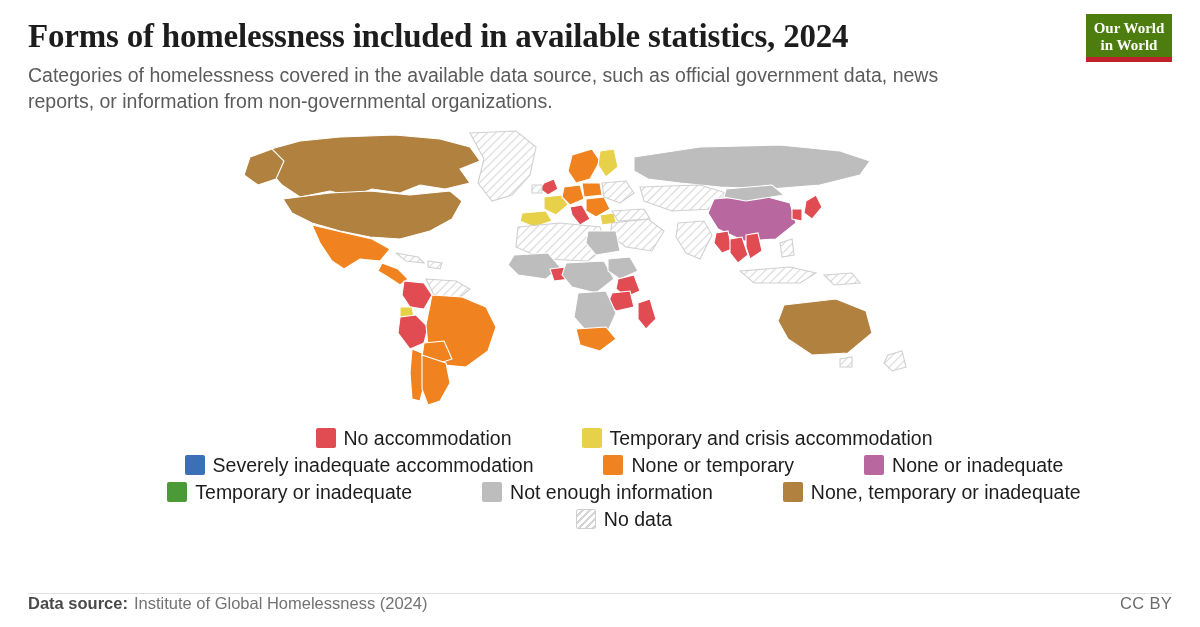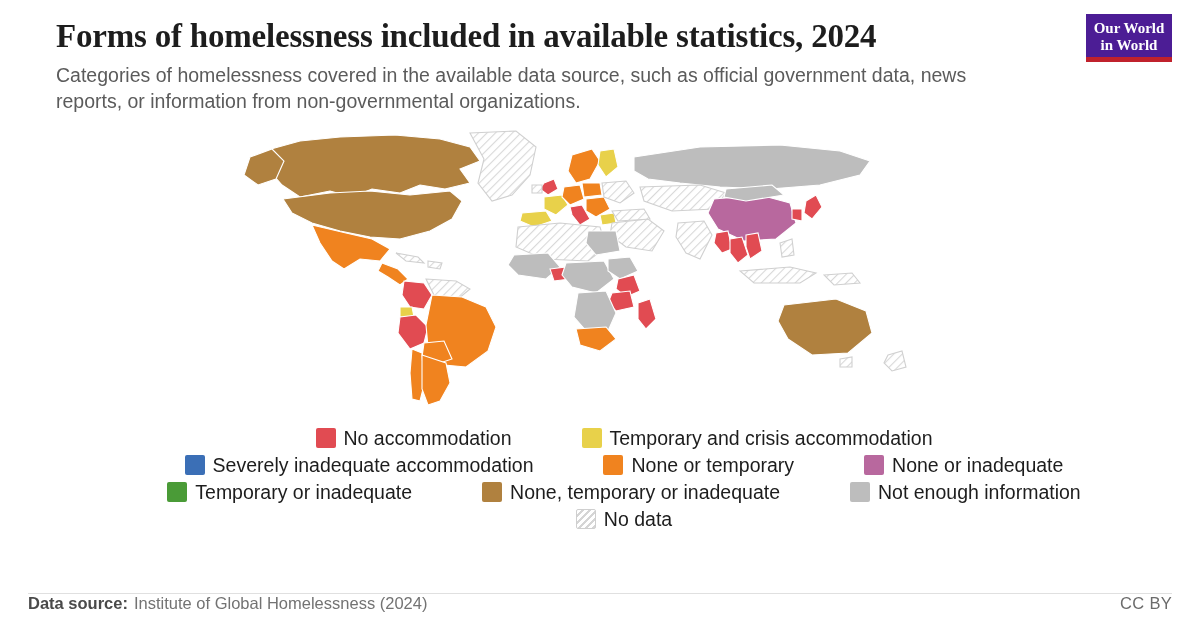--- a/index.html
+++ b/index.html
@@ -18,21 +18,20 @@
   .page {
     position: relative;
     width: 1200px;
     height: 627px;
     box-sizing: border-box;
     padding: 18px 28px 0 28px;
   }
   
   .header {
     position: relative;
-    margin-left: 28px;
   }
   .title {
     font-family: "Liberation Serif", serif;
     font-size: 33px;
     font-weight: 700;
     letter-spacing: -0.2px;
     color: #1d1d1d;
     margin: 0 0 6px 0;
     line-height: 1.15;
   }
@@ -43,21 +42,21 @@
     max-width: 970px;
     margin: 0;
     font-weight: 400;
   }
   .owid-logo {
     position: absolute;
     top: -4px;
     right: 0;
     width: 86px;
     height: 48px;
-    background: #4c1d95;
+    background: #4d7c0f;
     color: #ffffff;
     font-family: "Liberation Serif", serif;
     font-weight: 700;
     font-size: 15px;
     line-height: 17px;
     text-align: center;
     padding-top: 6px;
     box-sizing: border-box;
     border-bottom: 5px solid #c0212c;
   }
@@ -274,26 +273,26 @@
         <span>None or inadequate</span>
       </div>
     </div>
 
     <div class="legend-row">
       <div class="legend-item">
         <span class="swatch" style="background:#4a9b37"></span>
         <span>Temporary or inadequate</span>
       </div>
       <div class="legend-item">
+        <span class="swatch" style="background:#bdbdbd"></span>
+        <span>Not enough information</span>
+      </div>
+      <div class="legend-item">
         <span class="swatch" style="background:#b0813f"></span>
         <span>None, temporary or inadequate</span>
-      </div>
-      <div class="legend-item">
-        <span class="swatch" style="background:#bdbdbd"></span>
-        <span>Not enough information</span>
       </div>
     </div>
 
     <div class="legend-row">
       <div class="legend-item">
         <span class="swatch nodata"></span>
         <span>No data</span>
       </div>
     </div>
 

